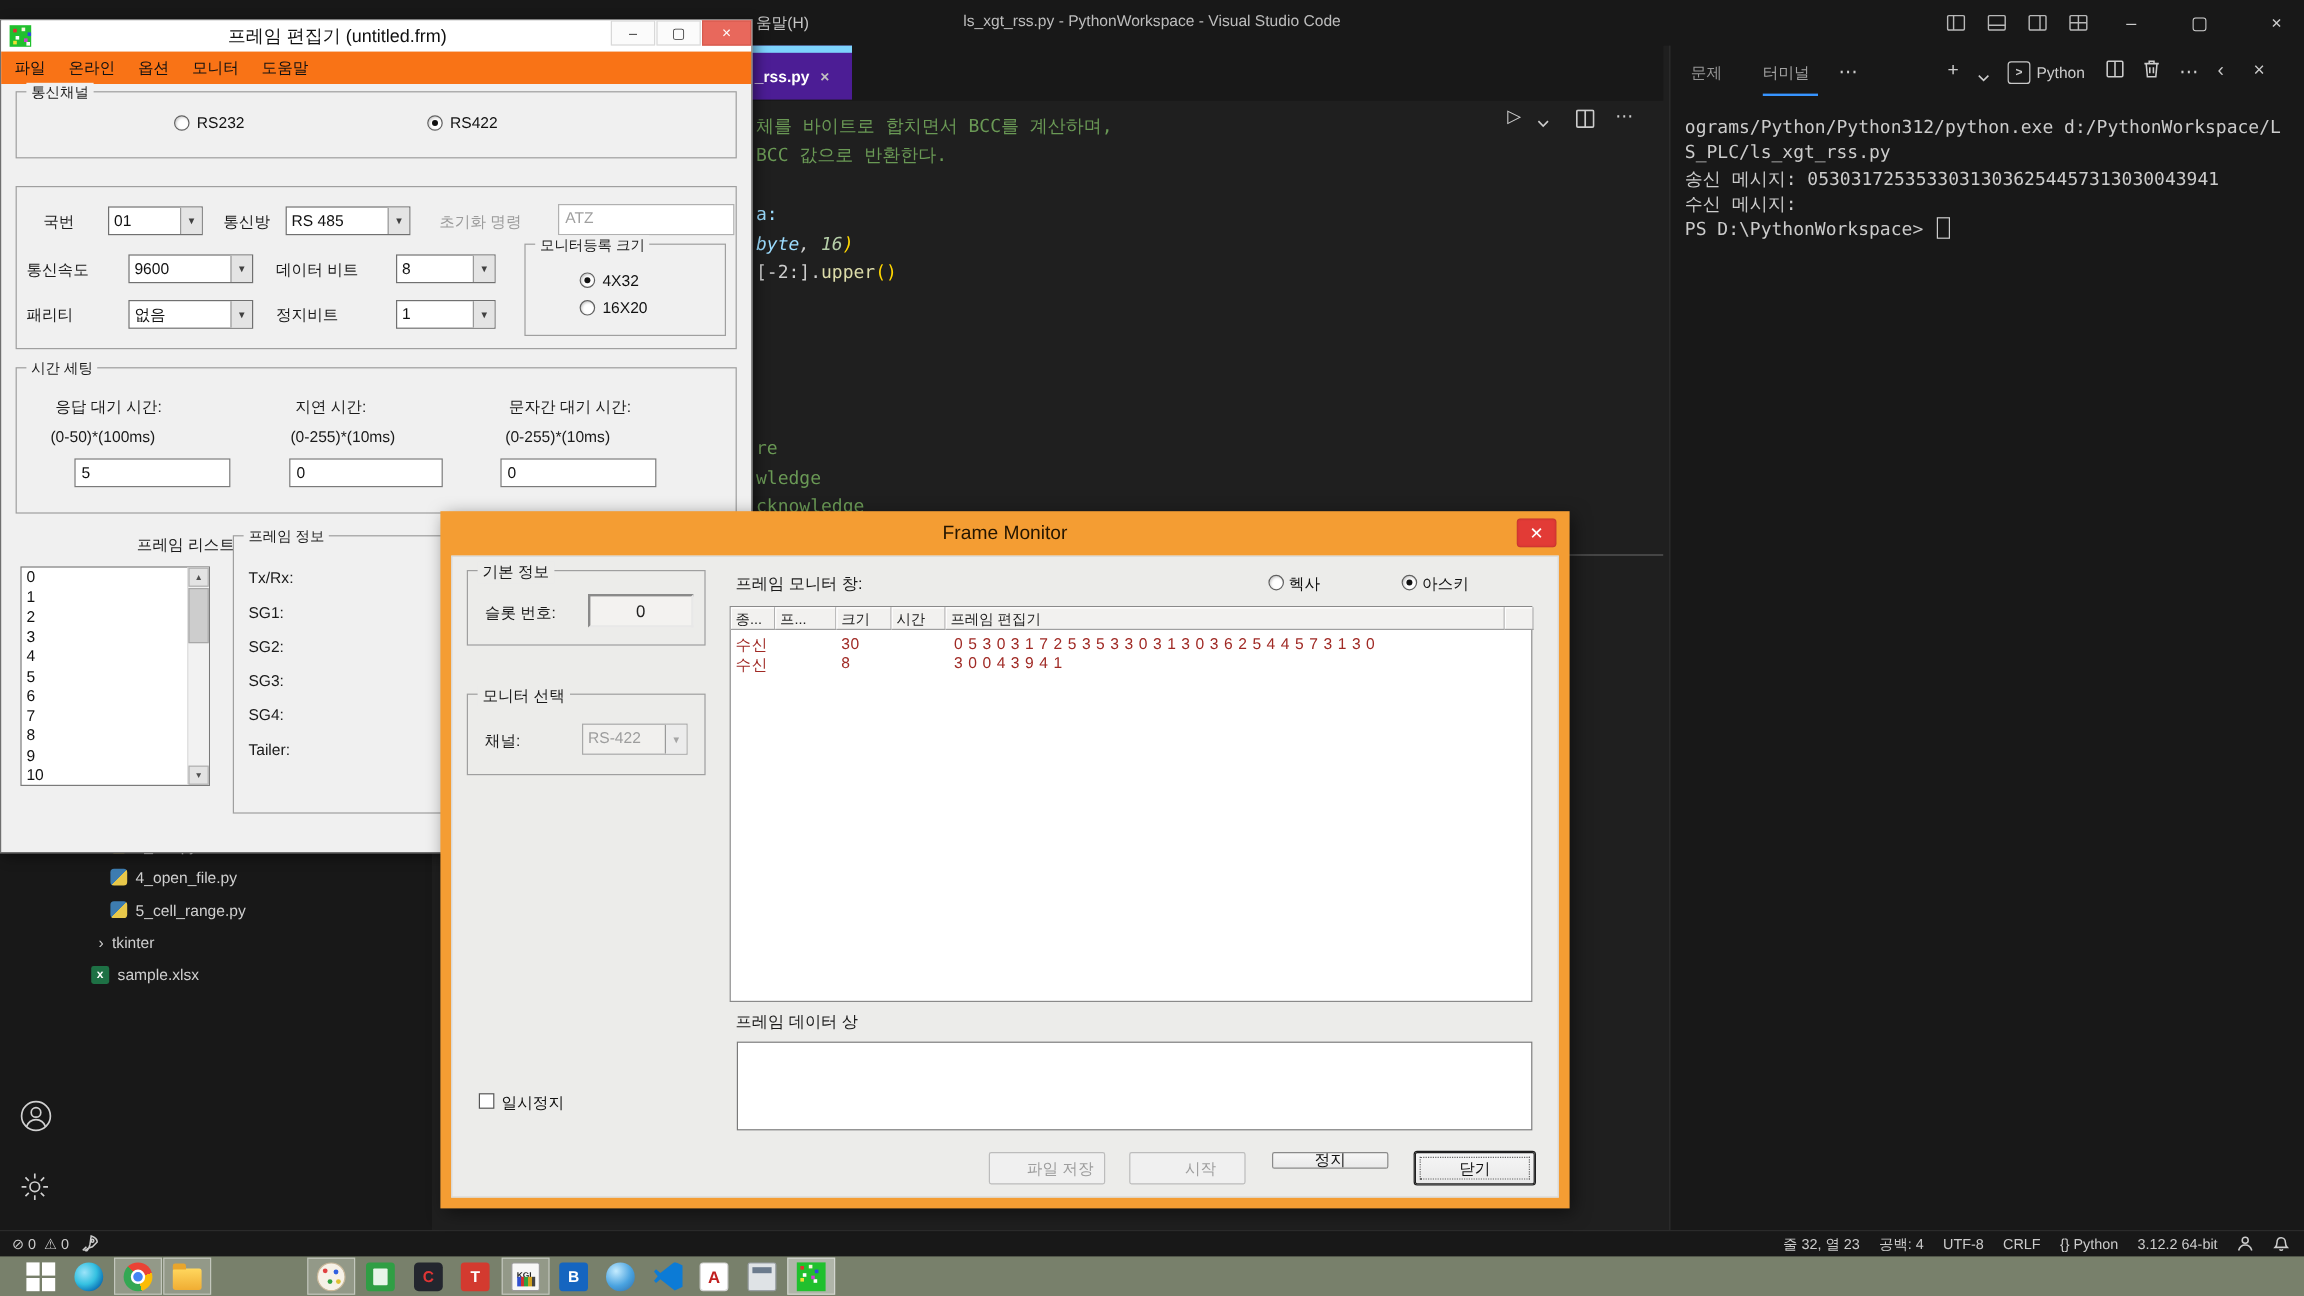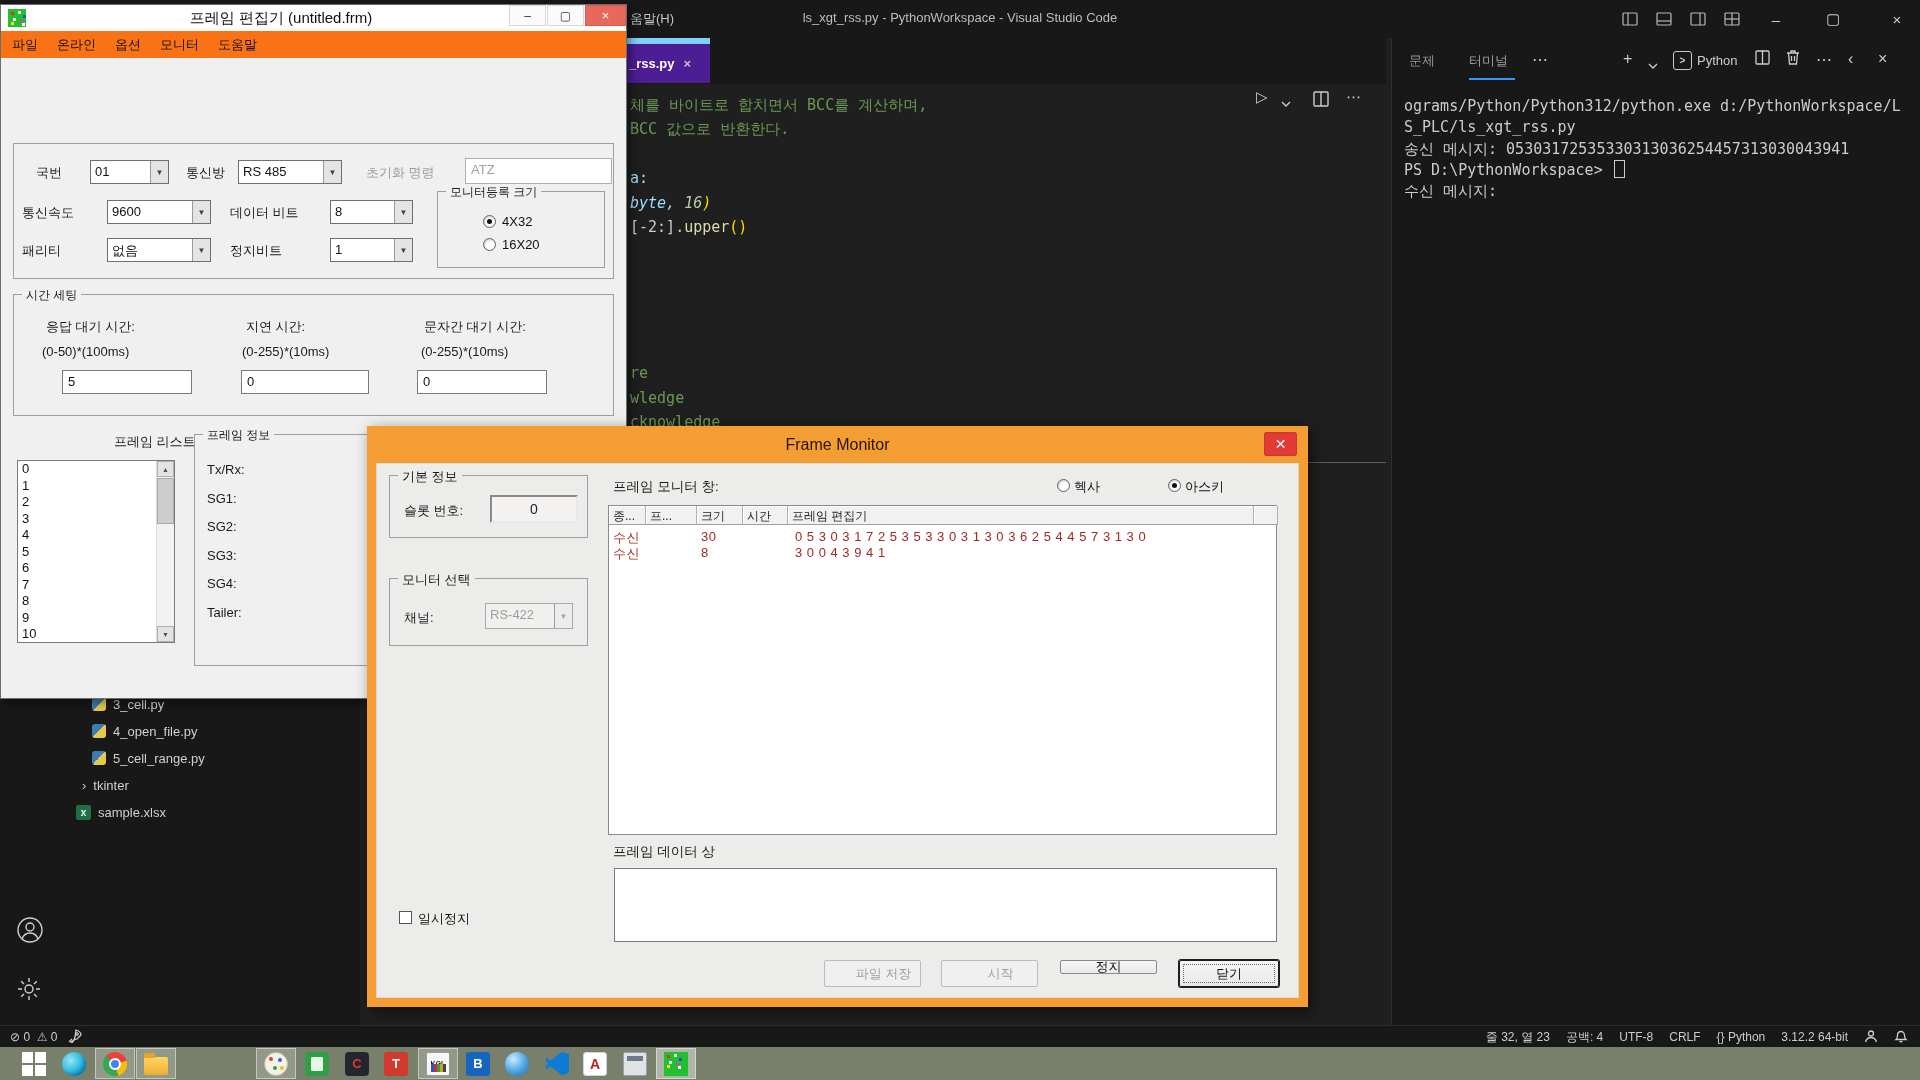--- a/index.html
+++ b/index.html
@@ -68,21 +68,21 @@
   .radio{position:absolute;width:13px;height:13px;border-radius:50%;background:#fff;border:1px solid #606060;box-shadow:inset 1px 1px 2px rgba(0,0,0,.2);box-sizing:border-box;}
   .radio.sel::after{content:"";position:absolute;inset:3px;background:#111;border-radius:50%;}
   .rlabel{position:absolute;font-size:13px;color:#111;white-space:nowrap;}
   .wbtn{position:absolute;display:flex;align-items:center;justify-content:center;font-size:13px;color:#111;
     background:linear-gradient(#f6f6f6,#e9e9e9);border:1px solid #8a8a8a;border-radius:2px;box-sizing:border-box;}
   .wbtn.disabled{color:#9e9e9e;border-color:#bcbcbc;background:#f0f0f0;padding-left:22px;}
   .wbtn.focused{border-color:#1f1f1f;box-shadow:0 0 0 1px #1f1f1f;}
   .wbtn.focused::after{content:"";position:absolute;inset:3px;border:1px dotted #666;}
 
   
-  #fe{position:absolute;left:0;top:4px;width:627px;height:695px;background:#f0f0f0;border:1px solid #6f6f6f;
+  #fe{position:absolute;left:0;top:16px;width:627px;height:695px;background:#f0f0f0;border:1px solid #6f6f6f;
     box-sizing:border-box;box-shadow:3px 3px 10px rgba(0,0,0,.45);z-index:10;padding-left:13px;}
   #fe-titlebar{position:absolute;left:0;top:0;right:0;height:26px;background:#ffffff;}
   #fe-title{position:absolute;left:0;top:4px;width:560px;text-align:center;font-size:15px;color:#101010;}
   .px-icon{background:#21c02e;position:relative;overflow:hidden;}
   .px-icon::after{content:"";position:absolute;width:3px;height:3px;left:0;top:0;
     box-shadow:3px 3px 0 #e03030,10px 2px 0 #f5f5dc,15px 6px 0 #3048e0,5px 9px 0 #ffffff,12px 11px 0 #d040d0,3px 13px 0 #f0e030,14px 14px 0 #ffffff;}
   .fe-ctl{position:absolute;top:0;height:21px;display:flex;align-items:center;justify-content:center;font-size:12px;color:#333;background:#fbfbfb;border:1px solid #d8d8d8;box-sizing:border-box;}
   #fe-close{background:#e8685c;color:#fff;border-color:#d65a4e;font-size:13px;}
   #fe-menubar{position:absolute;left:0;top:26px;right:0;height:27px;background:#f97316;display:flex;align-items:center;gap:19px;padding-left:11px;}
   .fe-menu{font-size:13px;color:#111;}
@@ -253,21 +253,21 @@
       <span class="term-act" style="left:363px"><svg width="15" height="15" viewBox="0 0 15 15">
             <rect x="1" y="1" width="13" height="13" rx="1"></rect>
             <line x1="7.5" y1="1" x2="7.5" y2="14"></line>
           </svg></span>
       <span class="term-act" style="left:394px"><svg width="14" height="15" viewBox="0 0 14 15">
             <path d="M1 3h12M5 3V1h4v2M2.5 3l1 11h7l1-11M5.5 6v5M8.5 6v5"></path>
           </svg></span>
       <span class="term-act" style="left:424px">⋯</span>
       <span class="term-act" style="left:456px">‹</span>
       <span class="term-act" style="left:486px">×</span>
-      <div id="term-body"><div>ograms/Python/Python312/python.exe d:/PythonWorkspace/L</div><div>S_PLC/ls_xgt_rss.py</div><div>송신 메시지: 05303172535330313036254457313030043941</div><div>PS D:\PythonWorkspace&gt; <span id="term-cursor"></span></div><div>수신 메시지:</div></div>
+      <div id="term-body"><div>ograms/Python/Python312/python.exe d:/PythonWorkspace/L</div><div>S_PLC/ls_xgt_rss.py</div><div>송신 메시지: 05303172535330313036254457313030043941</div><div>수신 메시지:</div><div>PS D:\PythonWorkspace&gt; <span id="term-cursor"></span></div></div>
     </div>
 
     <div id="vsc-status">
       <div id="status-left">
         <span>⊘ <span>0</span>&nbsp; ⚠ <span>0</span></span>
         <span class="st-ico">
           <svg width="14" height="14" viewBox="0 0 14 14">
               <path d="M8 1c3 1 5 3 5 5l-4 4-3 1-2 3-1-1 3-2 1-3z"></path>
               <circle cx="9" cy="5" r="1.2"></circle>
               <path d="M4 10l-3 3"></path>
@@ -301,20 +301,27 @@
       <div class="fe-ctl" id="fe-close" style="left:584px;width:41px">×</div>
     </div>
     <div id="fe-menubar">
         <span class="fe-menu">파일</span>
         <span class="fe-menu">온라인</span>
         <span class="fe-menu">옵션</span>
         <span class="fe-menu">모니터</span>
         <span class="fe-menu">도움말</span>
       </div>
 
+    <div class="grp" style="left:12px;top:59px;width:599px;height:54px">
+      <span class="gl">통신채널</span>
+      <span class="radio" style="left:131px;top:19px"></span>
+      <span class="rlabel" style="left:150px;top:18px">RS232</span>
+      <span class="radio sel" style="left:342px;top:19px"></span>
+      <span class="rlabel" style="left:361px;top:18px">RS422</span>
+    </div>
 
     <div class="grp" style="left:12px;top:138px;width:599px;height:134px">
       <span class="fe-label" style="left:22px;top:20px">국번</span>
       <div class="combo" style="left:76px;top:16px;width:79px;height:24px">
         <span class="cv">01</span>
           <span class="cb">▼</span>
         </div>
       <span class="fe-label" style="left:172px;top:20px">통신방</span>
       <div class="combo" style="left:224px;top:16px;width:104px;height:24px">
         <span class="cv">RS 485</span>

